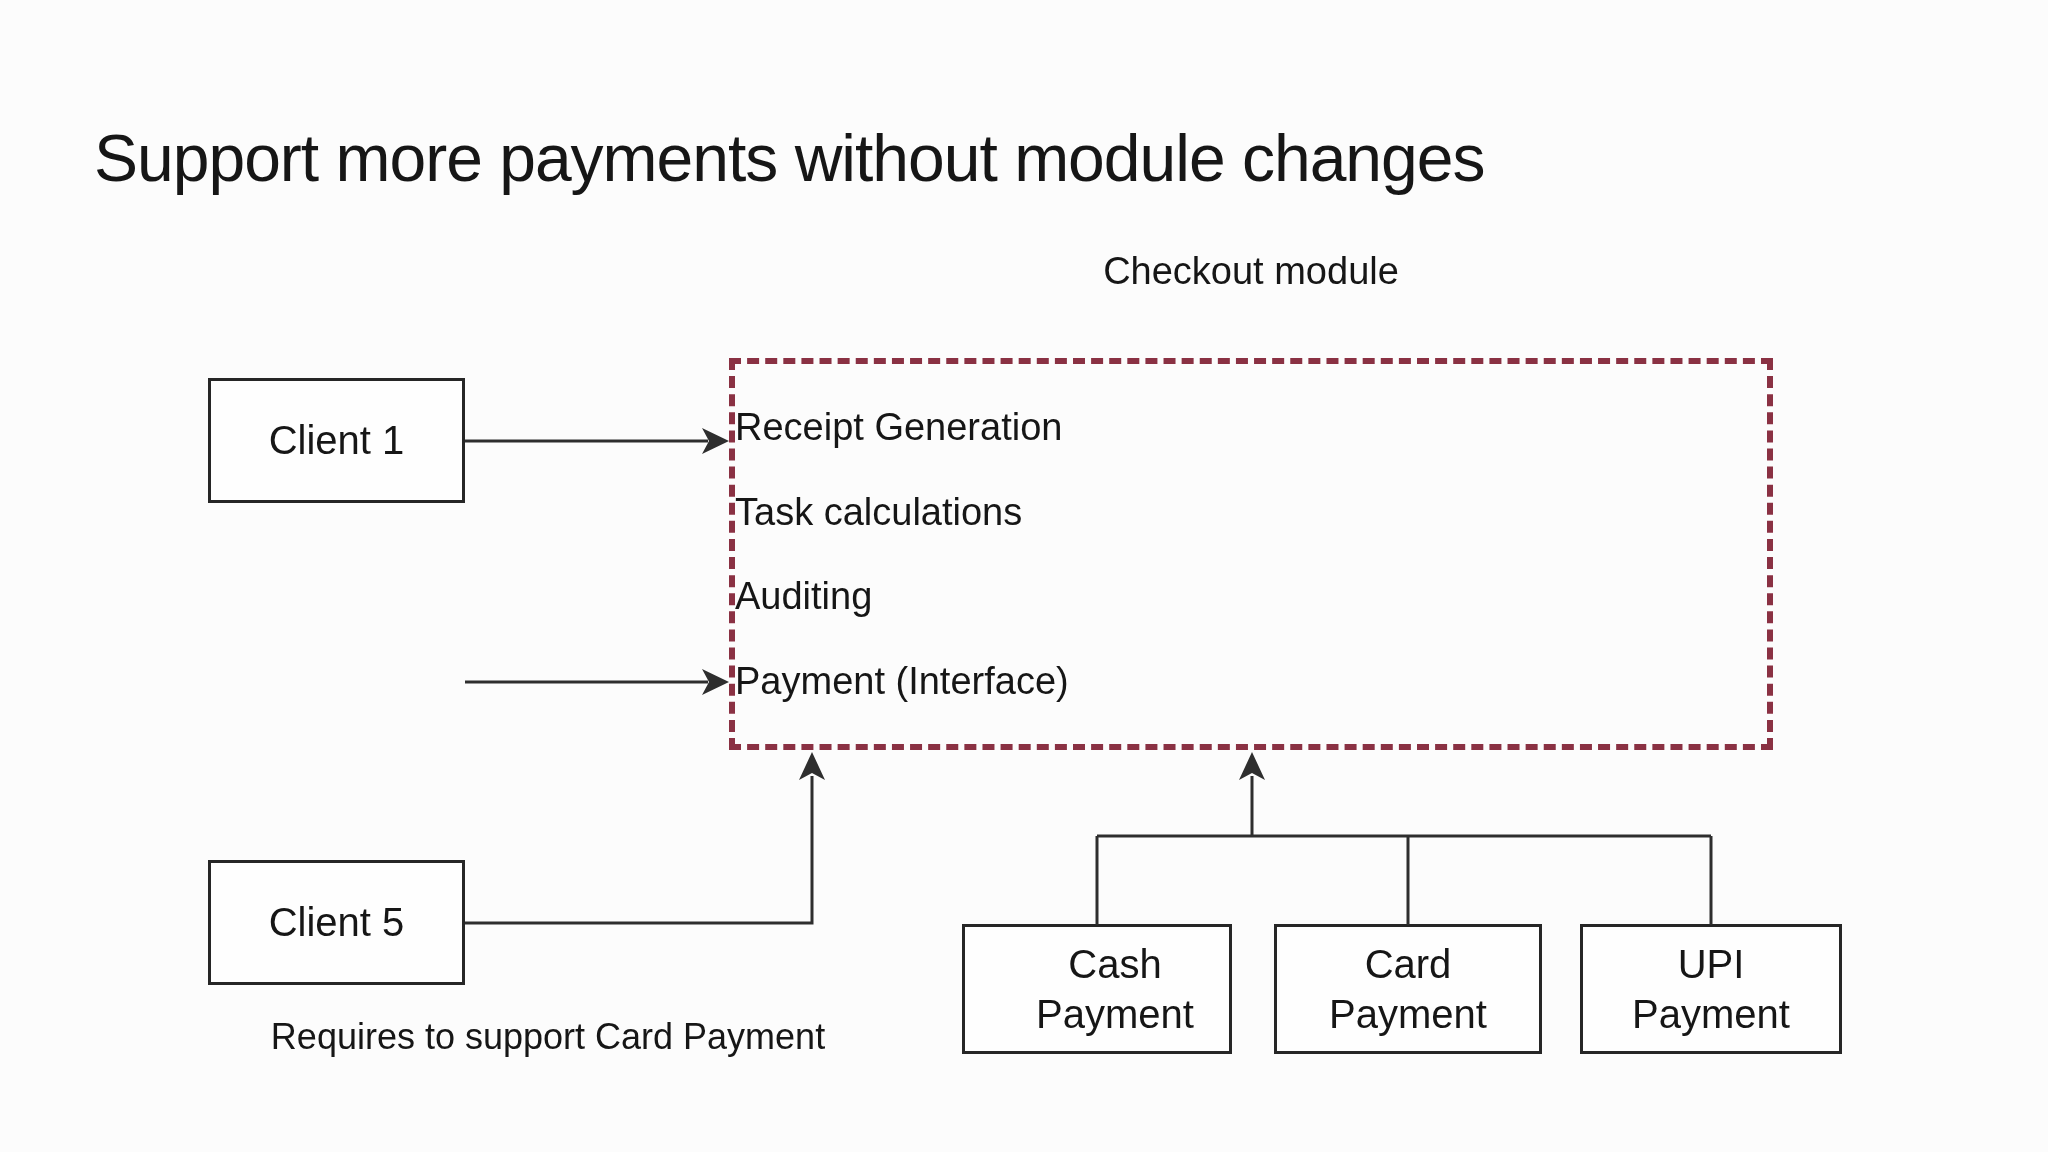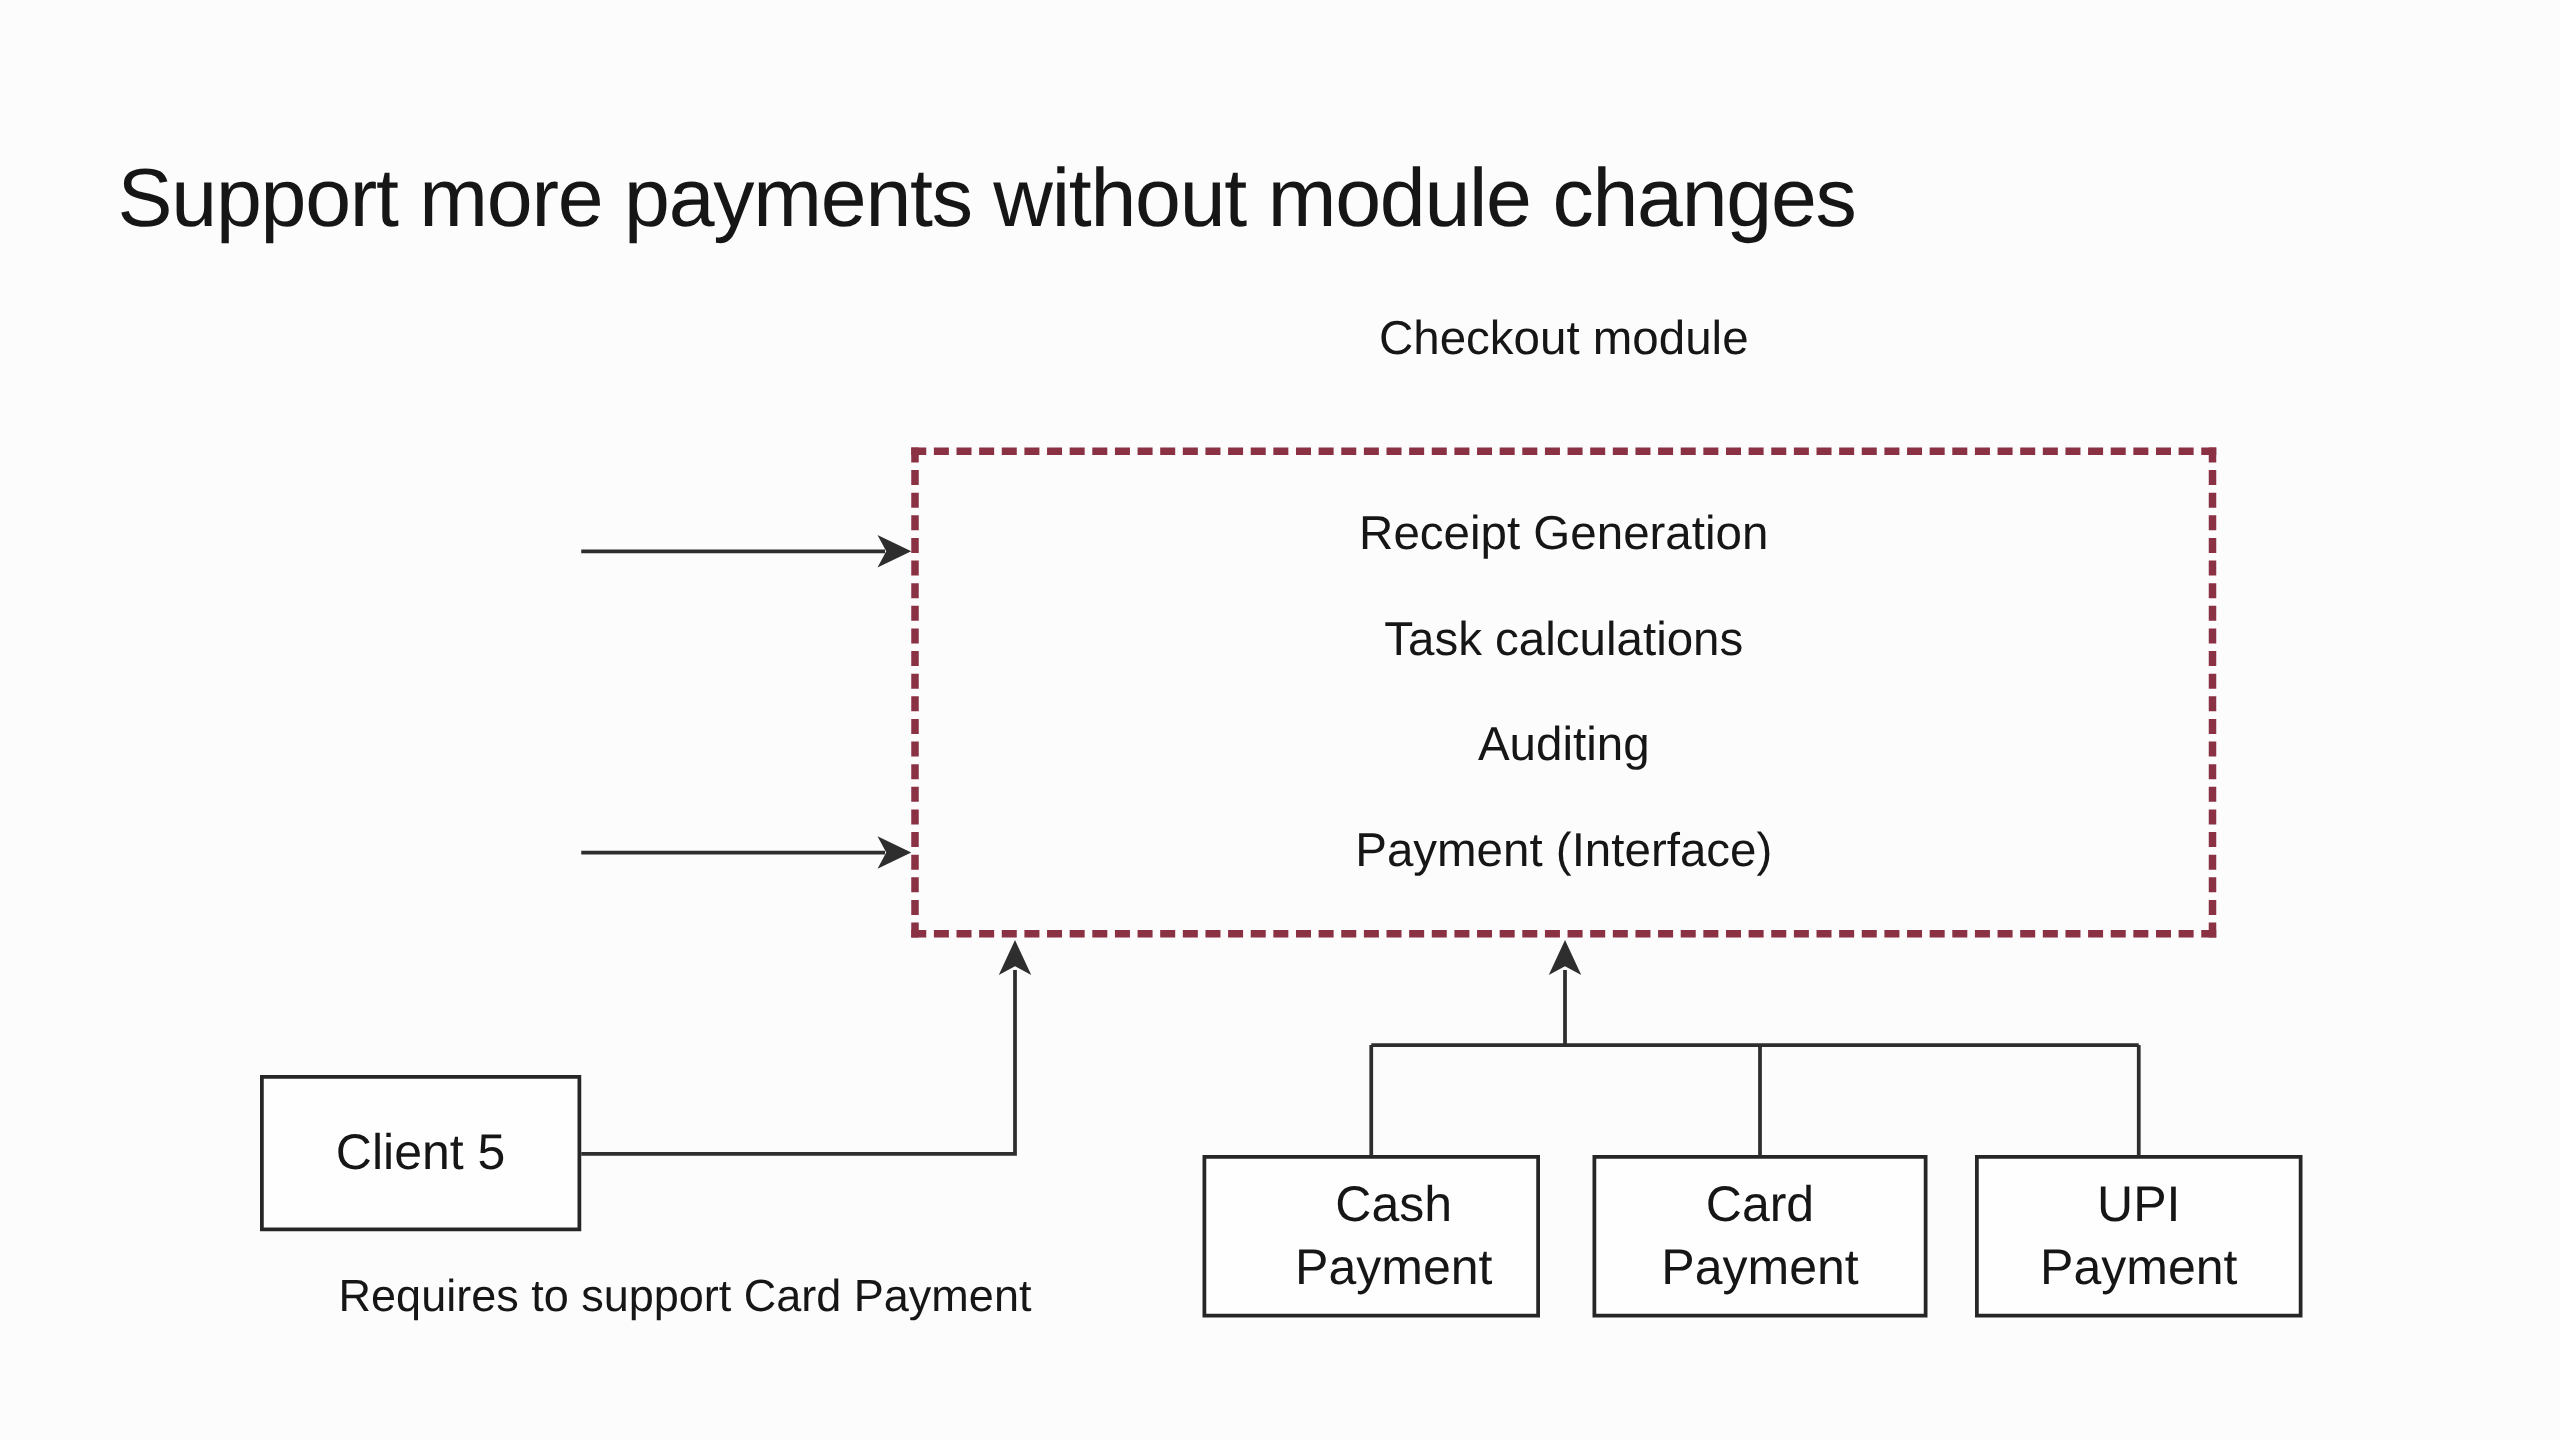--- a/index.html
+++ b/index.html
@@ -22,21 +22,21 @@
     font-size:66px;font-weight:400;letter-spacing:-1px;
     white-space:nowrap;color:var(--text);
   }
   .module-label{
     position:absolute;left:729px;top:250px;width:1044px;
     text-align:center;font-size:38px;color:var(--text);
   }
   .dashed-box{
     position:absolute;left:729px;top:358px;width:1044px;height:392px;
     border:6px dashed var(--dashed-border);
-    display:flex;flex-direction:column;justify-content:space-evenly;align-items:center;
+    display:flex;flex-direction:column;justify-content:space-evenly;align-items:flex-start;
   }
   .module-item{font-size:38px;line-height:44px;color:var(--text);}
   .node{
     position:absolute;background:#fefefe;border:3px solid var(--box-border);
     display:flex;align-items:center;justify-content:center;
     font-size:40px;color:var(--text);text-align:center;
   }
   .client{left:208px;width:257px;height:125px;}
   #client-1{top:378px;}
   #client-2{top:620px;}
@@ -63,20 +63,23 @@
 
   <div class="module-label">Checkout module</div>
 
   <div class="dashed-box">
     <div class="module-item">Receipt Generation</div>
     <div class="module-item">Task calculations</div>
     <div class="module-item">Auditing</div>
     <div class="module-item">Payment (Interface)</div>
   </div>
 
+  <div class="node client" id="client-1">
+    <span class="label">Client 1</span>
+  </div>
   <div class="node client" id="client-3">
     <span class="label">Client 5</span>
   </div>
 
   <div class="note">Requires to support Card Payment</div>
 
   <div class="node payment" id="payment-cash">
     <span class="label">Cash
 Payment</span>
   </div>

